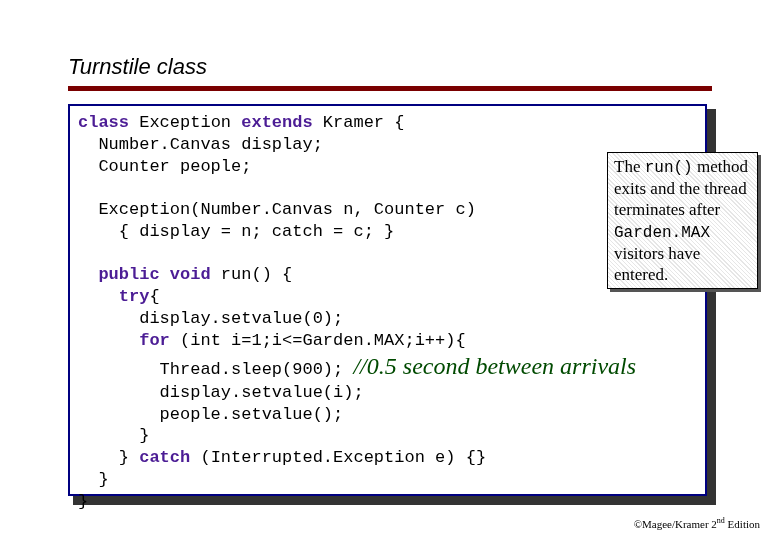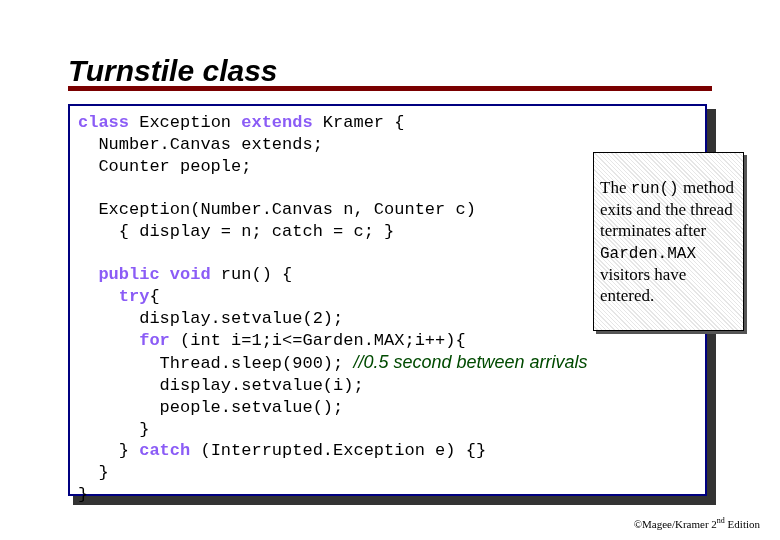--- a/index.html
+++ b/index.html
@@ -13,22 +13,22 @@
   }
   .slide {
     width: 780px;
     height: 540px;
     position: relative;
   }
   .title {
     position: absolute;
     left: 68px;
     top: 54px;
-    font-size: 30px;
-    font-weight: bold;
+    font-size: 22px;
+    font-weight: normal;
     font-style: italic;
     color: #000;
   }
   .title-underline {
     position: absolute;
     left: 68px;
     top: 86px;
     width: 644px;
     height: 5px;
     background: #7a0000;
@@ -50,30 +50,30 @@
     background: #fff;
     border: 2px solid #000080;
     padding: 6px 8px;
     box-sizing: border-box;
     font-family: "Courier New", Courier, monospace;
     font-size: 17px;
     color: #000;
     line-height: 1.28;
     white-space: pre;
   }
-  .kw { color: #8b5cf6; font-weight: bold; }
-  .cm { color: #004a00; font-style: italic; font-family: Liberation Sans, sans-serif; font-size: 18px; }
+  .kw { color: #4c1d95; font-weight: bold; }
+  .cm { color: #004a00; font-style: italic; font-family: Liberation Serif, serif; font-size: 24px; }
   .callout {
     position: absolute;
-    right: 36px;
+    right: 22px;
     top: 152px;
     width: 137px;
     border: 1px solid #000;
     background: repeating-linear-gradient(45deg, #fff, #fff 2px, #e6e6e6 2px, #e6e6e6 3px);
-    padding: 24px 6px;
+    padding: 3px 6px;
     font-family: 'Times New Roman', serif;
     font-size: 17px;
     line-height: 1.25;
     box-shadow: 3px 3px 0 #555;
   }
   .callout .mono { font-family: "Courier New", Courier, monospace; font-size: 16px; }
   .footer {
     position: absolute;
     right: 20px;
     bottom: 10px;
@@ -87,29 +87,29 @@
 </head>
 <body>
 
 <div class="slide">
 
   <div class="title">Turnstile class</div>
   <div class="title-underline"></div>
 
   <div class="code-shadow"></div>
   <div class="code-box"><span class="kw">class</span><span> Exception </span><span class="kw">extends</span><span> Kramer {</span>
-<span>  Number.Canvas extends;</span>
+<span>  Number.Canvas display;</span>
 <span>  Counter people;</span>
 <span></span>
 <span>  Exception(Number.Canvas n, Counter c)</span>
 <span>    { display = n; catch = c; }</span>
 <span></span>
 <span>  </span><span class="kw">public void</span><span> run() {</span>
 <span>    </span><span class="kw">try</span><span>{</span>
-<span>      display.setvalue(2);</span>
+<span>      display.setvalue(0);</span>
 <span>      </span><span class="kw">for</span><span> (int i=1;i&lt;=Garden.MAX;i++){</span>
 <span>        Thread.sleep(900); </span><span class="cm">//0.5 second between arrivals</span>
 <span>        display.setvalue(i);</span>
 <span>        people.setvalue();</span>
 <span>      }</span>
 <span>    } </span><span class="kw">catch</span><span> (Interrupted.Exception e) {}</span>
 <span>  }</span>
 <span>}</span></div>
 
   <div class="callout"><span>The </span><span class="mono">run()</span><span> method exits and the thread terminates after </span><span class="mono">Garden.MAX</span><span> visitors have entered.</span></div>

